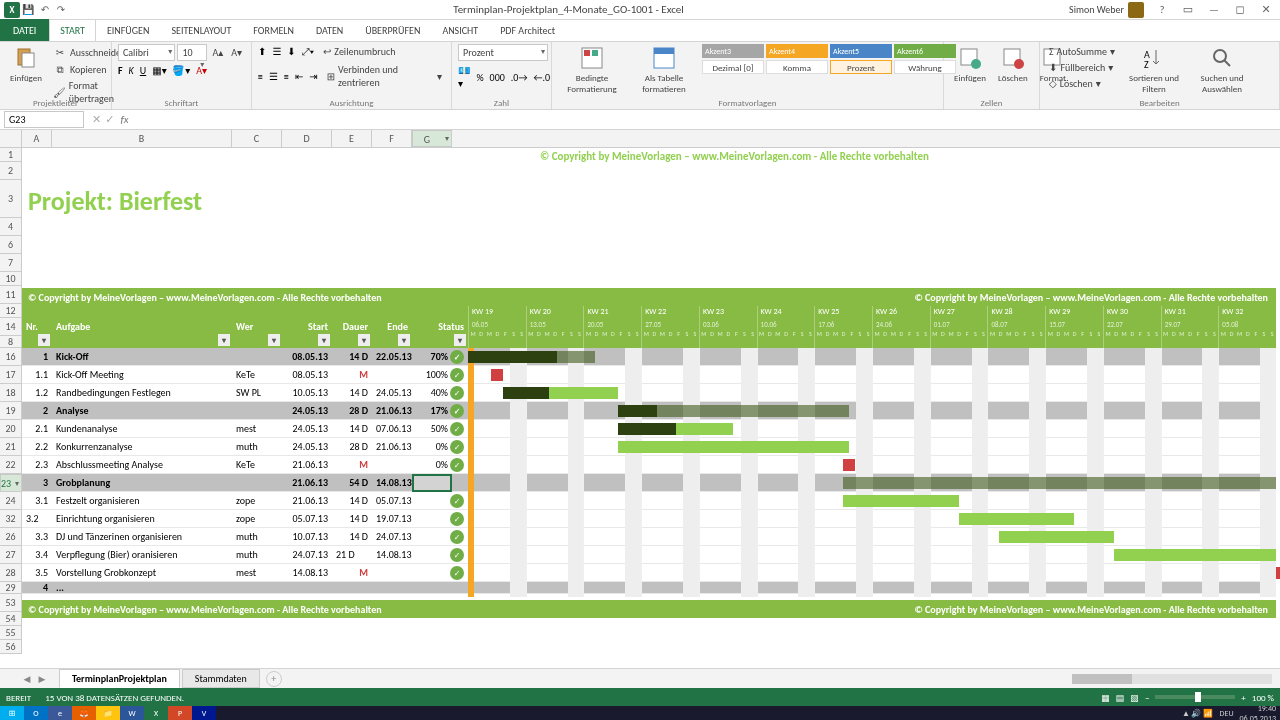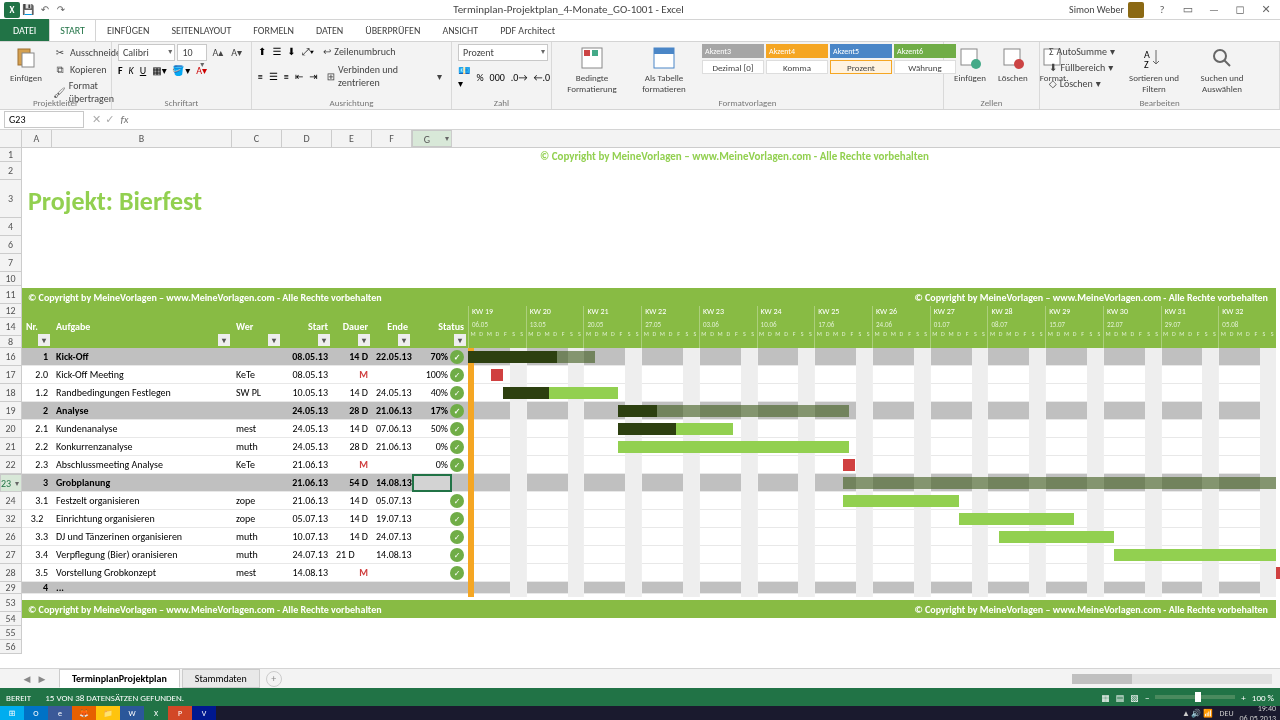--- a/index.html
+++ b/index.html
@@ -645,21 +645,21 @@
               <div class="wk">
                 <div class="we"></div>
               </div>
             </div>
             <div class="gbar orange"></div>
             <div class="gbar progress" style="left: 0%; width: 11%;"></div>
             <div class="gbar" style="background: rgb(61, 90, 26); opacity: 0.6; left: 11%; width: 4.71429%;"></div>
           </div>
         </div>
         <div class="prow">
-    <div style="width:30px;text-align:right">2.0</div>
+    <div style="width:30px;text-align:right">1.1</div>
     <div style="width:180px">Kick-Off Meeting</div>
     <div style="width:50px">KeTe</div>
     <div style="width:50px;text-align:right">08.05.13</div>
     <div style="width:40px;text-align:right"><span class="dauer-m">M</span></div>
     <div style="width:40px;text-align:right"></div>
     <div style="width:56px;text-align:right;display:flex;justify-content:flex-end;align-items:center">100%<span class="status-ic">✓</span></div>
     <div class="gantt">
             <div class="shade-cells">
               <div class="wk">
                 <div class="we"></div>
@@ -1107,21 +1107,21 @@
               </div>
               <div class="wk">
                 <div class="we"></div>
               </div>
             </div>
             <div class="gbar orange"></div>
             <div class="gbar remain" style="left: 46.4286%; width: 14.2857%;"></div>
           </div>
         </div>
         <div class="prow">
-    <div style="width:30px;text-align:center">3.2</div>
+    <div style="width:30px;text-align:left">3.2</div>
     <div style="width:180px">Einrichtung organisieren</div>
     <div style="width:50px">zope</div>
     <div style="width:50px;text-align:right">05.07.13</div>
     <div style="width:40px;text-align:right">14 D</div>
     <div style="width:40px;text-align:right">19.07.13</div>
     <div style="width:56px;text-align:right;display:flex;justify-content:flex-end;align-items:center">
             <span class="status-ic">✓</span>
           </div>
     <div class="gantt">
             <div class="shade-cells">

